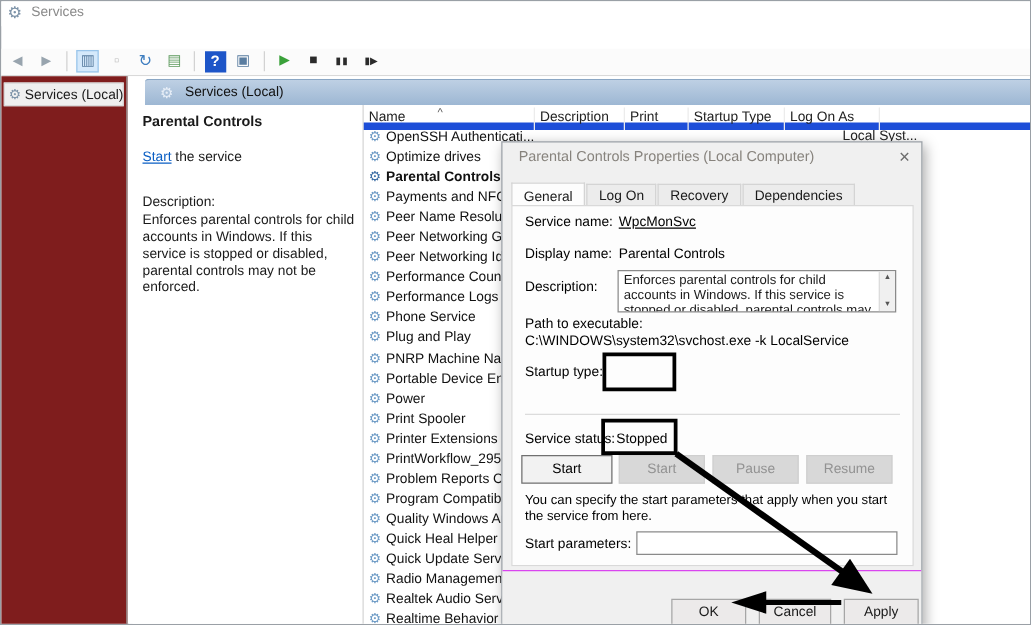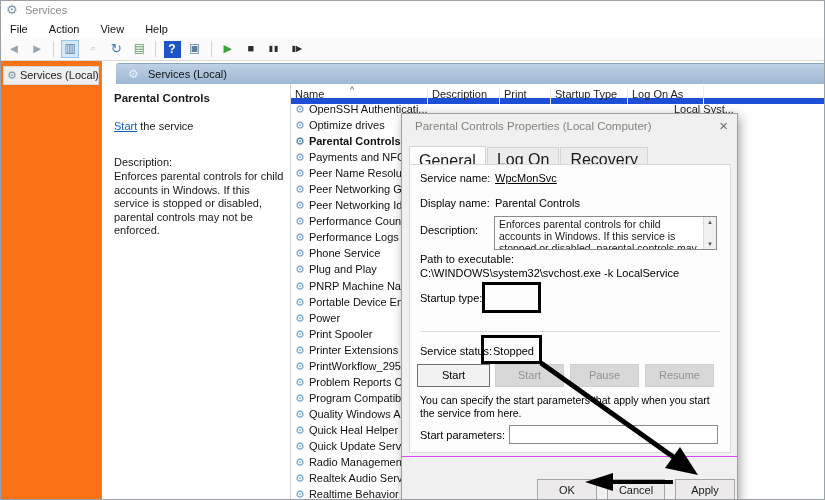--- a/index.html
+++ b/index.html
@@ -23,21 +23,21 @@
   .tb-props{color:#bdbdbd;}
   .tb-refresh{color:#3f7ec0;font-size:13px;}
   .tb-export{color:#5f9b5f;}
   .tb-help{background:#1d55c8;color:#fff;font-weight:bold;font-size:12px;width:17px;height:17px;line-height:16px;margin-top:2px;}
   .tb-window{color:#5a7da0;}
   .tb-play{color:#3aa13a;font-size:11px;}
   .tb-stop{color:#2b2b2b;font-size:11px;}
   .tb-pause{color:#2b2b2b;font-size:8px;letter-spacing:1px;}
   .tb-restart{color:#2b2b2b;font-size:8px;}
   
-  .tree{position:absolute;left:0;top:60px;width:101px;height:440px;background:#f97316;border-right:1px solid #9b9b9b;}
+  .tree{position:absolute;left:0;top:60px;width:101px;height:440px;background:#7f1d1d;border-right:1px solid #9b9b9b;}
   .tree-item{margin:5px 2px 0 2px;padding:2px 3px;background:#efefef;border:1px solid #d8d8d8;white-space:nowrap;font-size:11px;}
   .tree-item .gear-glyph{color:#7d93a8;font-size:11px;margin-right:3px;}
   
   .main{position:absolute;left:102px;top:60px;width:723px;height:440px;background:#fff;}
   .bluehdr{position:absolute;left:13px;top:2px;right:0;height:21px;
     background:linear-gradient(#bed0e4,#9db7d3);border-top:1px solid #8aa6c4;border-radius:3px 0 0 0;}
   .bluehdr .hdr-gear{position:absolute;left:12px;top:3px;color:#e7eef7;font-size:12px;}
   .bluehdr .hdr-title{position:absolute;left:32px;top:4px;color:#111;font-size:11px;}
   
   .detail{position:absolute;left:3px;top:23px;width:183px;height:417px;background:#fff;}
@@ -64,21 +64,21 @@
   .row.selected .rname{font-weight:bold;}
   .rname{font-size:11px;color:#111;}
   .rstartup{position:absolute;left:262px;top:0;font-size:11px;color:#222;margin-top:32px;}
   .rlogon{position:absolute;left:339px;top:0;font-size:11px;color:#222;padding-left:44px;}
   
   .dialog{position:absolute;left:400px;top:112px;width:337px;height:452px;background:#f0f0f0;
     border:1px solid #9aa0a6;box-shadow:2px 3px 10px rgba(0,0,0,.35);z-index:10;}
   .dlg-title{position:absolute;left:13px;top:6px;color:#87837d;font-size:11.5px;}
   .dlg-close{position:absolute;right:9px;top:3px;color:#6d6d6d;font-size:15px;cursor:pointer;}
   .tabs{position:absolute;left:7px;top:31px;height:20px;}
-  .tab{display:inline-block;padding:3px 9px 2px 9px;font-size:16px;background:#ececec;border:1px solid #d4d4d4;border-bottom:none;margin-right:1px;vertical-align:bottom;}
+  .tab{display:inline-block;padding:3px 9px 2px 9px;font-size:11px;background:#ececec;border:1px solid #d4d4d4;border-bottom:none;margin-right:1px;vertical-align:bottom;}
   .tab.active{background:#fdfdfd;padding-top:5px;position:relative;top:1px;border-color:#d4d4d4;}
   .page{position:absolute;left:7px;top:50px;width:322px;height:289px;background:#fdfdfd;border:1px solid #d9d9d9;}
   .lbl{position:absolute;font-size:11px;color:#000;white-space:nowrap;}
   .val{position:absolute;font-size:11px;color:#000;white-space:nowrap;}
   .desc-box{position:absolute;left:92px;top:102px;width:223px;height:34px;background:#fff;border:1px solid #8a8a8a;overflow:hidden;}
   .desc-text{position:absolute;left:4px;top:1px;width:200px;font-size:10.5px;line-height:12px;}
   .desc-scroll{position:absolute;right:0;top:0;width:13px;height:100%;background:#f0f0f0;border-left:1px solid #dcdcdc;}
   .desc-scroll .up,.desc-scroll .dn{position:absolute;left:0;width:100%;text-align:center;font-size:6px;color:#555;}
   .desc-scroll .up{top:2px;} .desc-scroll .dn{bottom:2px;}
   .combo{position:absolute;left:93px;top:172px;width:222px;height:23px;background:#f4f4f4;border:1px solid #8f8f8f;}
@@ -102,26 +102,20 @@
 </head>
 <body>
 
 <div class="screen">
 
   <div class="titlebar">
     <span class="app-icon">⚙</span>
     <span class="app-title">Services</span>
   </div>
 
-  <div class="menubar">
-    <span class="menu-item">File</span>
-    <span class="menu-item">Action</span>
-    <span class="menu-item">View</span>
-    <span class="menu-item">Help</span>
-  </div>
 
   <div class="toolbar">
     <span class="tb tb-back">◄</span>
     <span class="tb tb-fwd">►</span>
     <span class="tb-sep"></span>
     <span class="tb tb-tree">▥</span>
     <span class="tb tb-props">▫</span>
     <span class="tb tb-refresh">↻</span>
     <span class="tb tb-export">▤</span>
     <span class="tb-sep"></span>

